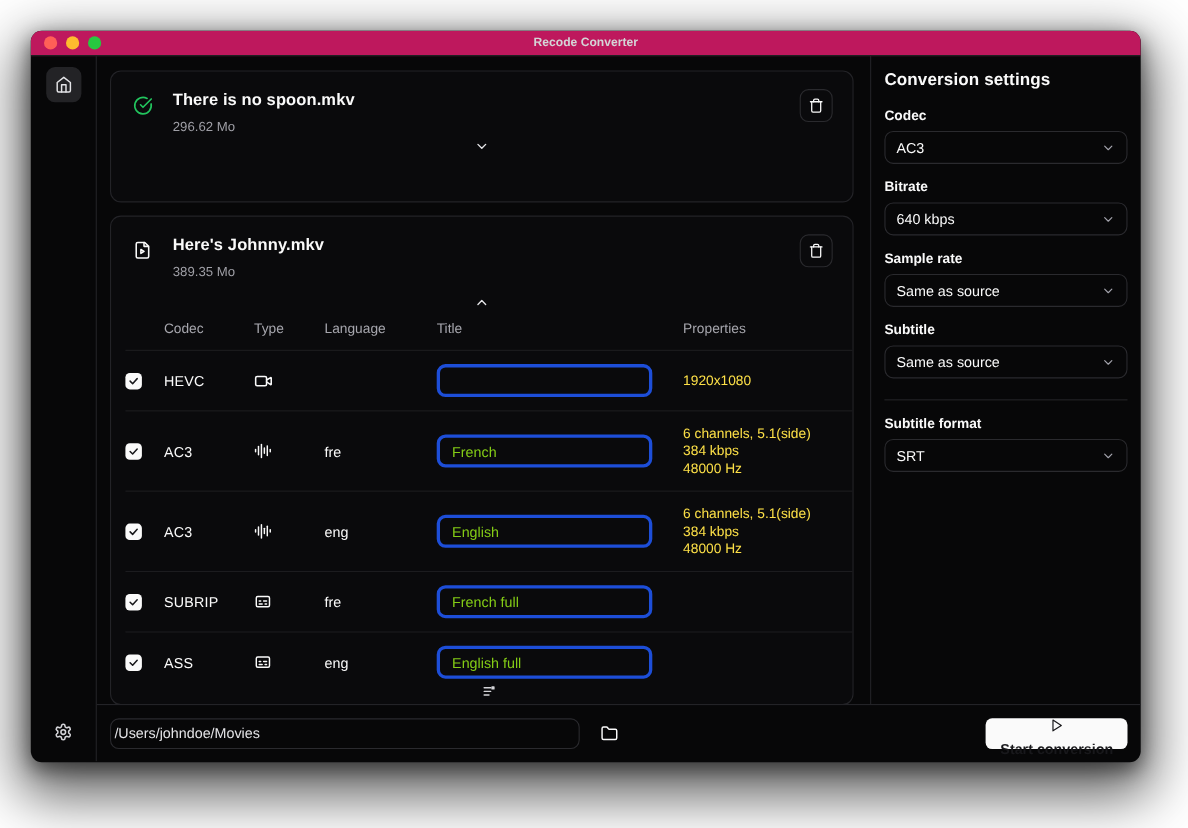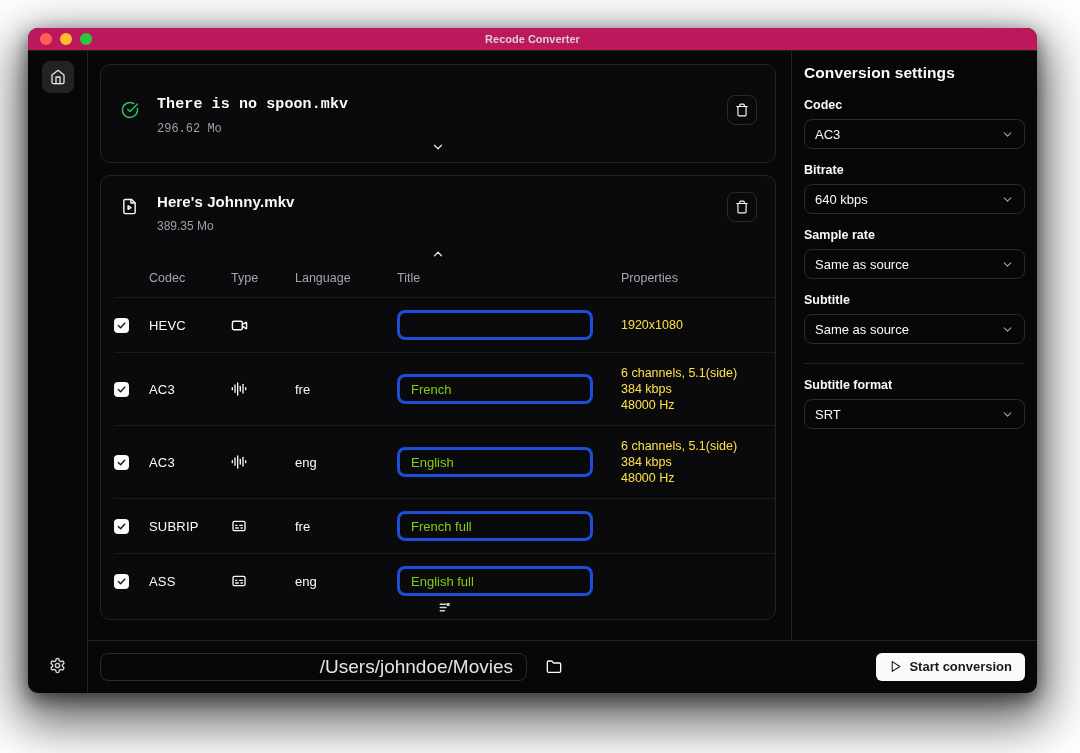--- a/index.html
+++ b/index.html
@@ -42,21 +42,21 @@
 
   .main-col { flex:1; display:flex; flex-direction:column; min-width:0; }
   .content-row { flex:1; display:flex; min-height:0; }
 
   
   .file-area { flex:1; padding:13px 15px 0 12px; min-width:0; }
   .card {
     border:1px solid #232327; border-radius:10px; background:#0a0a0c;
     margin-bottom:12px; display:flex; flex-direction:column;
   }
-  .card-collapsed { height:99px; justify-content:flex-end;font-family:Liberation Mono, monospace; }
+  .card-collapsed { height:120px; justify-content:flex-start; }
   .card-head { display:flex; align-items:flex-start; padding:16px 18px 0 20px; }
   .file-icon-wrap { margin-top:6px; width:18px; flex:none; display:flex; }
   .file-text { margin-left:18px; min-width:0; }
   .file-name { font-size:15px; font-weight:700; line-height:20px; letter-spacing:.1px; }
   .file-size { font-size:12px; color:#9f9fa6; margin-top:7px; line-height:14px; }
   .icon-btn {
     margin-left:auto; width:30px; height:30px; flex:none;
     border:1px solid #2a2a2e; border-radius:8px; background:transparent;
     display:flex; align-items:center; justify-content:center; color:#fafafa; cursor:pointer;
   }
@@ -97,32 +97,33 @@
   .divider { border-top:1px solid #232327; margin:19px 0 2px; }
   .note { font-size:12px; color:#a1a1aa; line-height:1.33; margin-top:9px; }
 
   
   .footer {
     height:52px; border-top:1px solid #232327; display:flex; align-items:center;
     padding:0 12px; flex:none;
   }
   .path-input {
     width:427px; height:28px; border:1px solid #2a2a2e; border-radius:8px;
-    background:transparent; color:#e4e4e7; font-size:19px; padding:0 13px;
-    font-family:inherit; outline:none;text-align:right;
+    background:transparent; color:#e4e4e7; font-size:13px; padding:0 3px;
+    font-family:inherit; outline:none;
   }
   .folder-btn {
     margin-left:13px; width:28px; height:28px; background:transparent; border:none;
     display:flex; align-items:center; justify-content:center; color:#fafafa; cursor:pointer;
   }
   .start-btn {
     margin-left:auto; height:28px; border:none; border-radius:6px;
     background:#fafafa; color:#18181b; font-size:13px; font-weight:600;
     display:flex; align-items:center; gap:7px; padding:0 13px; cursor:pointer;
     font-family:inherit;
+    flex-direction:column;
   }
   svg { display:block; }
 </style>
 </head>
 <body>
 
 <div class="window">
   <div class="titlebar">
     <div class="lights">
       <div class="light" style="background:#ff5f57"></div>

